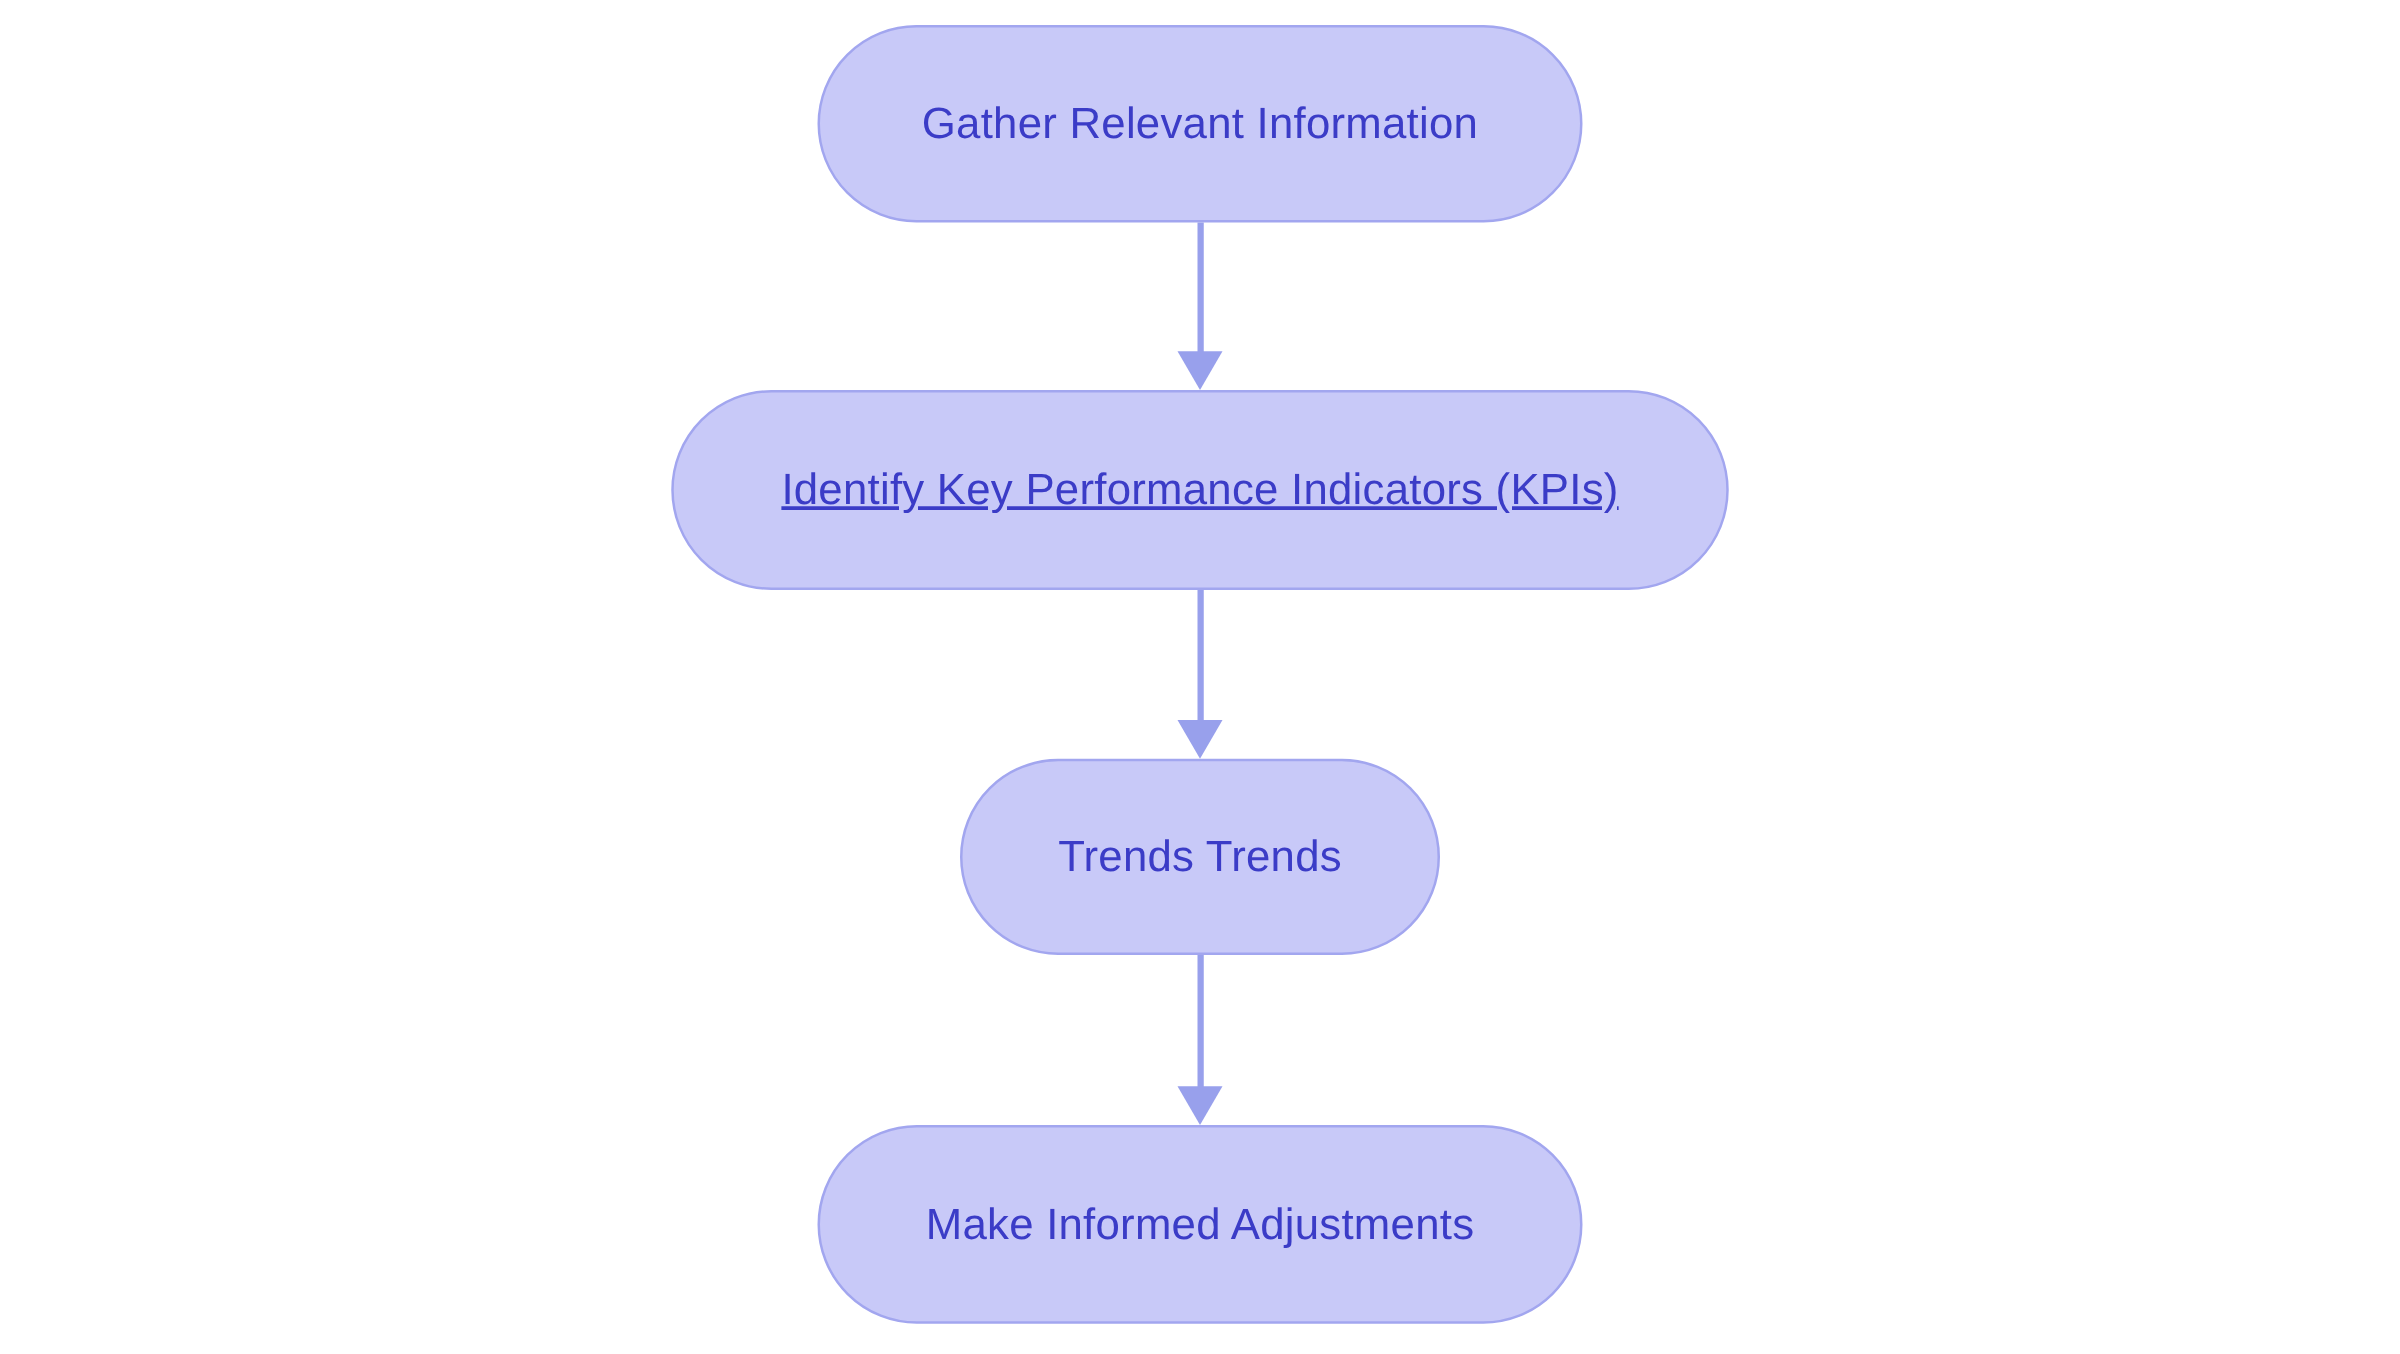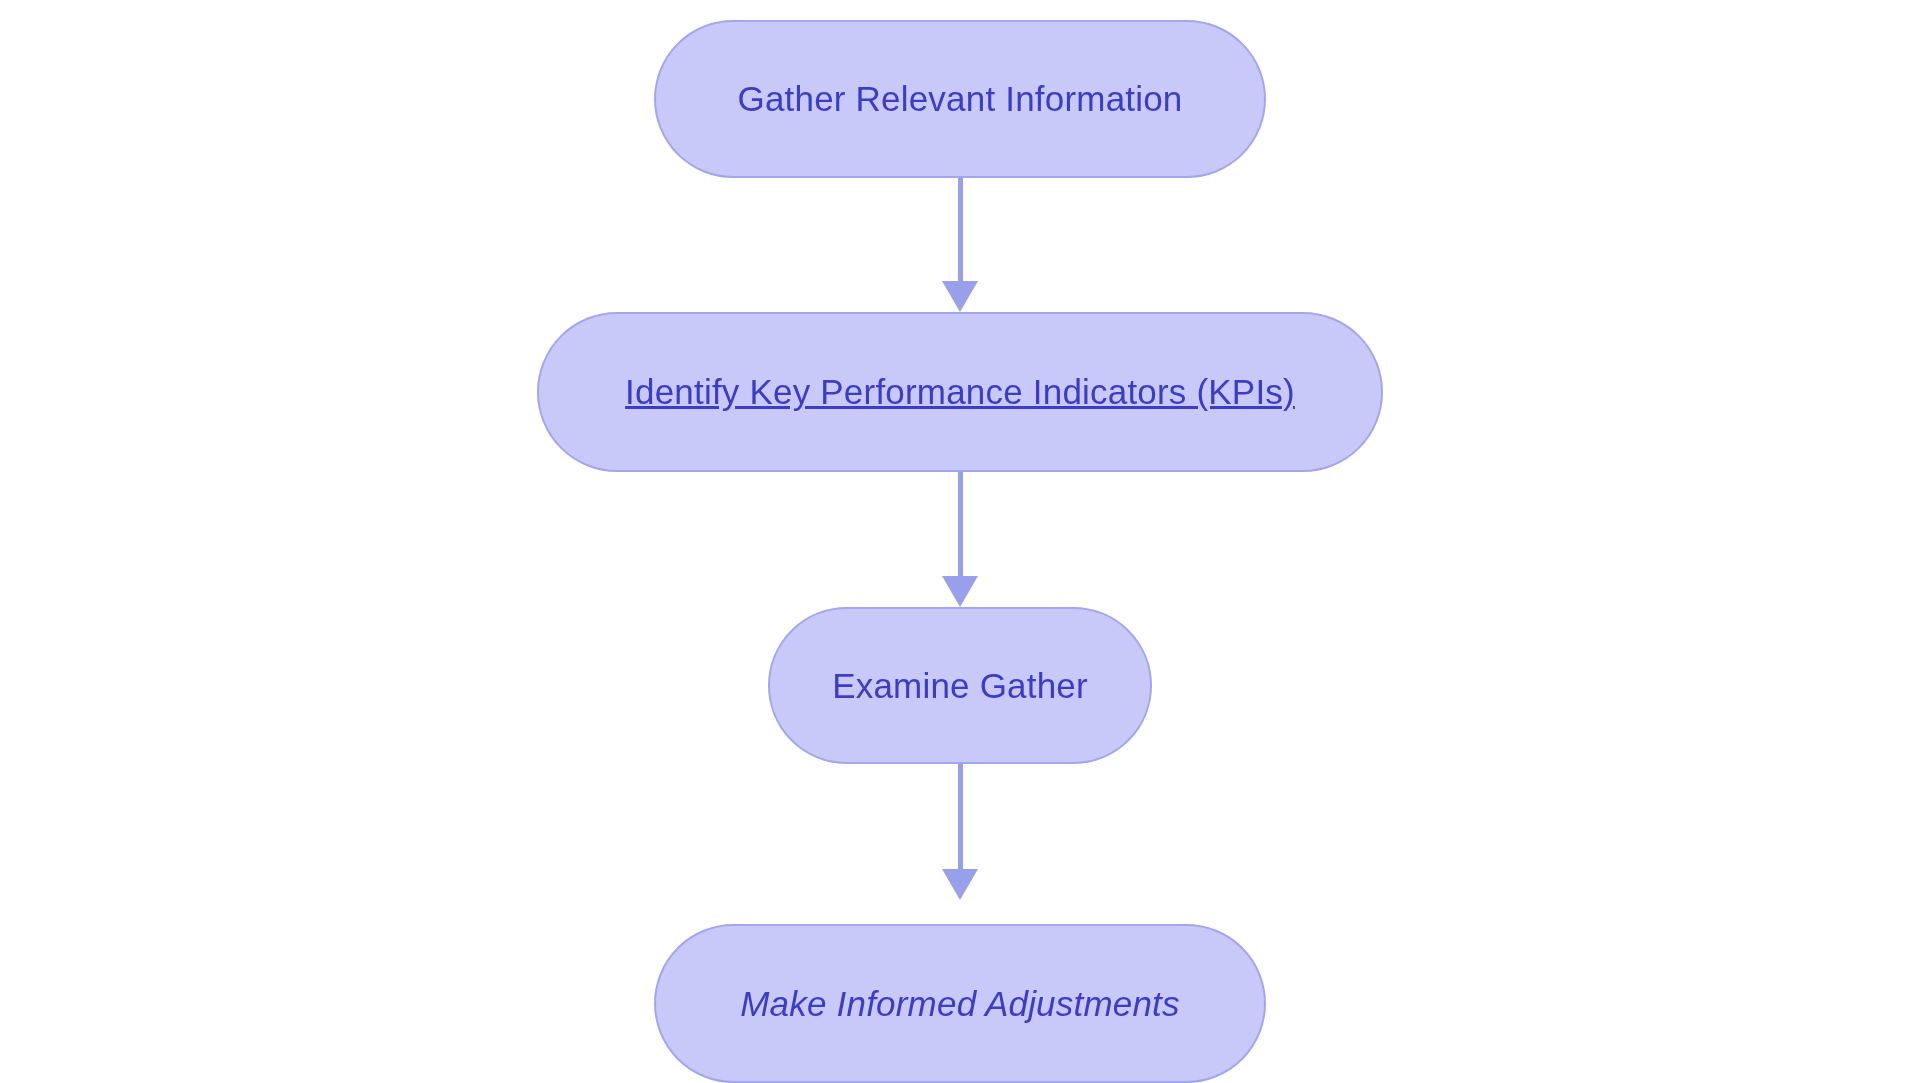--- a/index.html
+++ b/index.html
@@ -27,21 +27,21 @@
     text-align: center;
     color: #3b3cc7;
     font-size: 35px;
     font-weight: 400;
     letter-spacing: 0.2px;
     line-height: 1.2;
   }
   .node-1 { left: 654px; top: 20px;  width: 612px; height: 158px; }
   .node-2 { left: 537px; top: 312px; width: 846px; height: 160px; text-decoration: underline; }
   .node-3 { left: 768px; top: 607px; width: 384px; height: 157px; }
-  .node-4 { left: 654px; top: 924px; width: 612px; height: 159px; font-style: italic; }
+  .node-4 { left: 654px; top: 900px; width: 612px; height: 159px; }
 
   .arrow {
     position: absolute;
     left: 0; top: 0;
     width: 0; height: 0;
   }
   .arrow .shaft {
     position: absolute;
     width: 5px;
     background: #98a0ec;
@@ -87,21 +87,21 @@
   <div class="node node-2">
     <span>Identify Key Performance Indicators (KPIs)</span>
   </div>
 
   <div class="arrow arrow-2">
     <div class="shaft"></div>
     <div class="head"></div>
   </div>
 
   <div class="node node-3">
-    <span>Examine Gather</span>
+    <span>Trends Trends</span>
   </div>
 
   <div class="arrow arrow-3">
     <div class="shaft"></div>
     <div class="head"></div>
   </div>
 
   <div class="node node-4">
     <span>Make Informed Adjustments</span>
   </div>

